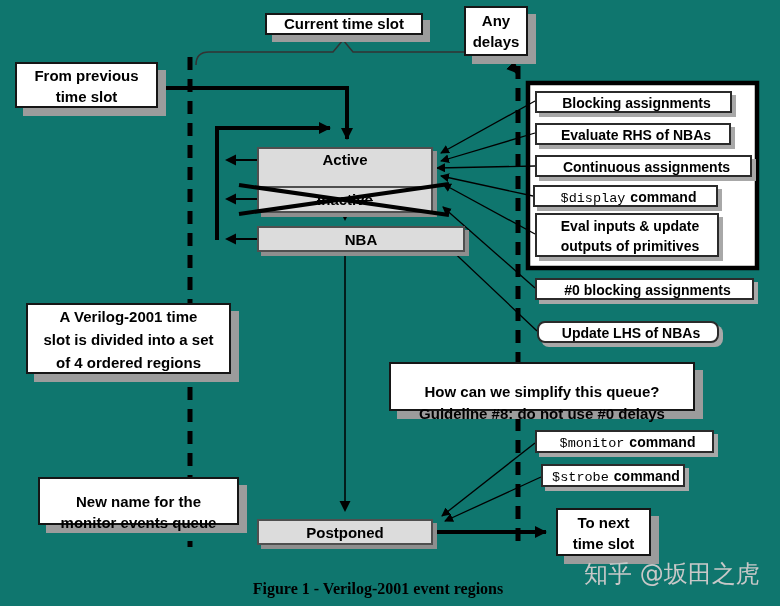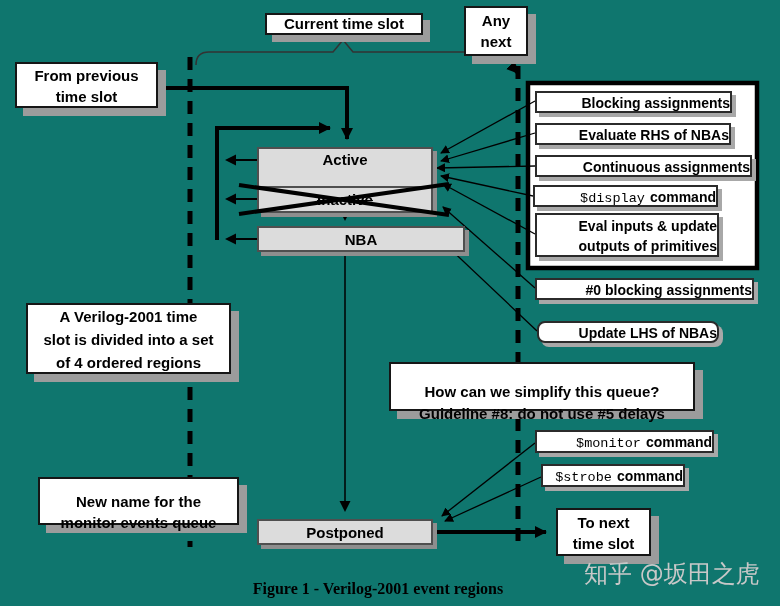--- a/index.html
+++ b/index.html
@@ -6,21 +6,21 @@
   #stage{position:relative;width:780px;height:606px;background:#0f766e;overflow:hidden;
          font-family:"Liberation Sans",sans-serif;color:#000;}
   svg.layer{position:absolute;left:0;top:0;pointer-events:none;}
   #under{z-index:1;}
   #over{z-index:5;}
   .box{position:absolute;box-sizing:border-box;z-index:2;background:#ffffff;
        border:2px solid #161616;box-shadow:7px 7px 0 #9c9c9c;
        font-weight:bold;font-size:15px;line-height:21px;text-align:center;}
   .region{background:#dcdcdc;border:2px solid #4f4f4f;box-shadow:4px 4px 0 #8e8e8e;
           font-size:15px;}
-  .item{border:2px solid #2b2b2b;box-shadow:4px 4px 0 #a8a8a8;text-align:right;
+  .item{border:2px solid #2b2b2b;box-shadow:4px 4px 0 #a8a8a8;text-align:center;
         font-size:14px;line-height:18px;padding:1px 0 0 6px;white-space:nowrap;}
   .mono{font-family:"Liberation Mono","DejaVu Sans Mono",monospace;font-weight:normal;
         font-size:13.5px;}
   .cmdtxt{margin-left:5px;}
   .strike{text-decoration:line-through;}
   .caption{position:absolute;z-index:2;font-family:"Liberation Serif",serif;
            font-weight:bold;font-size:16px;text-align:center;}
   .watermark{position:absolute;z-index:4;font-family:"DejaVu Sans",sans-serif;
              font-size:24px;color:#c8c8c8;white-space:nowrap;}
   .ln{display:block;}
@@ -79,21 +79,21 @@
     <line x1="535" y1="443" x2="442" y2="516" stroke="#000" stroke-width="1.3" marker-end="url(#ah-s)"></line>
     <line x1="541" y1="477" x2="445" y2="521" stroke="#000" stroke-width="1.3" marker-end="url(#ah-s)"></line>
   </svg>
 
   <div class="box" style="left:265px;top:13px;width:158px;height:22px;line-height:18px;">
     <span>Current time slot</span>
   </div>
 
   <div class="box" style="left:464px;top:6px;width:64px;height:50px;padding-top:2px;box-shadow:8px 8px 0 #9c9c9c;">
     <span class="ln">Any</span>
-    <span class="ln">next</span>
+    <span class="ln">delays</span>
   </div>
 
   <div class="box" style="left:15px;top:62px;width:143px;height:46px;padding-top:1px;box-shadow:8px 8px 0 #9c9c9c;">
     <span class="ln">From previous</span>
     <span class="ln">time slot</span>
   </div>
 
   <div class="box region" style="left:257px;top:147px;width:176px;height:42px;line-height:22px;">
     <span>Active</span>
   </div>
@@ -137,21 +137,21 @@
     <span class="mono">$strobe</span><span class="cmdtxt">command</span>
   </div>
 
   <div class="box" style="left:26px;top:303px;width:205px;height:71px;line-height:23px;box-shadow:8px 8px 0 #9c9c9c;">
     <span class="ln">A Verilog-2001 time</span>
     <span class="ln">slot is divided into a set</span>
     <span class="ln">of 4 ordered regions</span>
   </div>
   <div class="box" style="left:389px;top:362px;width:306px;height:49px;line-height:22px;padding-top:17px;box-shadow:8px 8px 0 #9c9c9c;">
     <span class="ln">How can we simplify this queue?</span>
-    <span class="ln">Guideline #8: do not use #5 delays</span>
+    <span class="ln">Guideline #8: do not use #0 delays</span>
   </div>
   <div class="box" style="left:26px;top:477px;width:201px;height:48px;padding-top:12px;box-shadow:8px 8px 0 #9c9c9c;margin-left:12px;">
     <span class="ln">New name for the</span>
     <span class="ln">monitor events queue</span>
   </div>
   <div class="box" style="left:556px;top:508px;width:95px;height:48px;padding-top:2px;box-shadow:8px 8px 0 #9c9c9c;">
     <span class="ln">To next</span>
     <span class="ln">time slot</span>
   </div>
 

